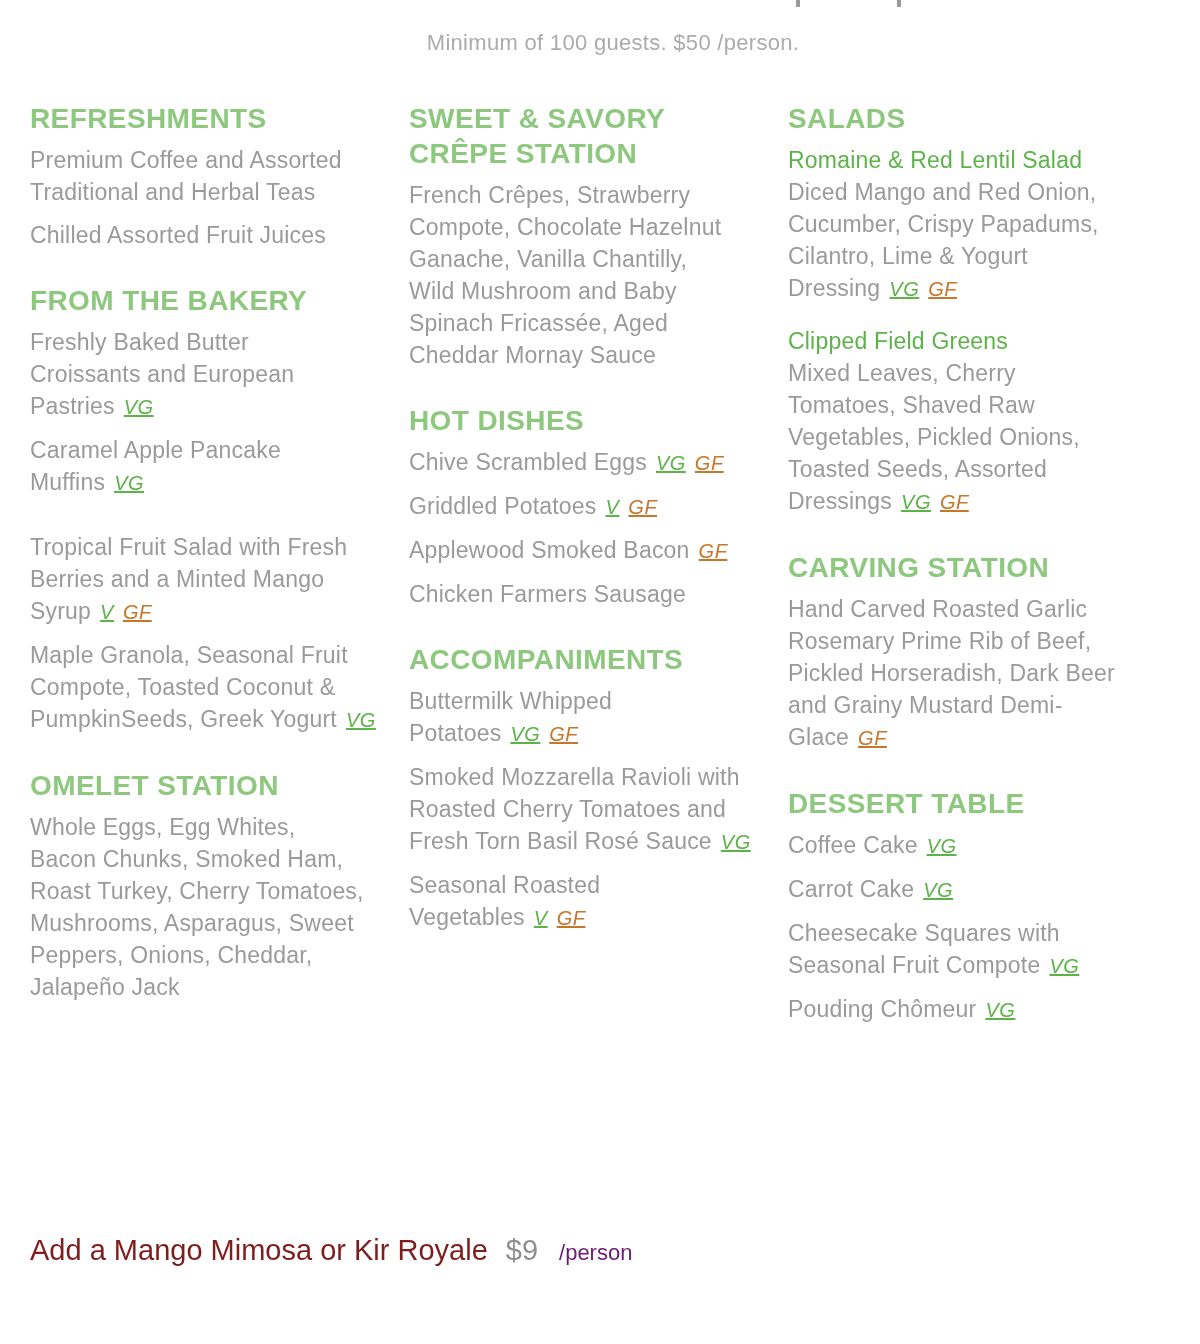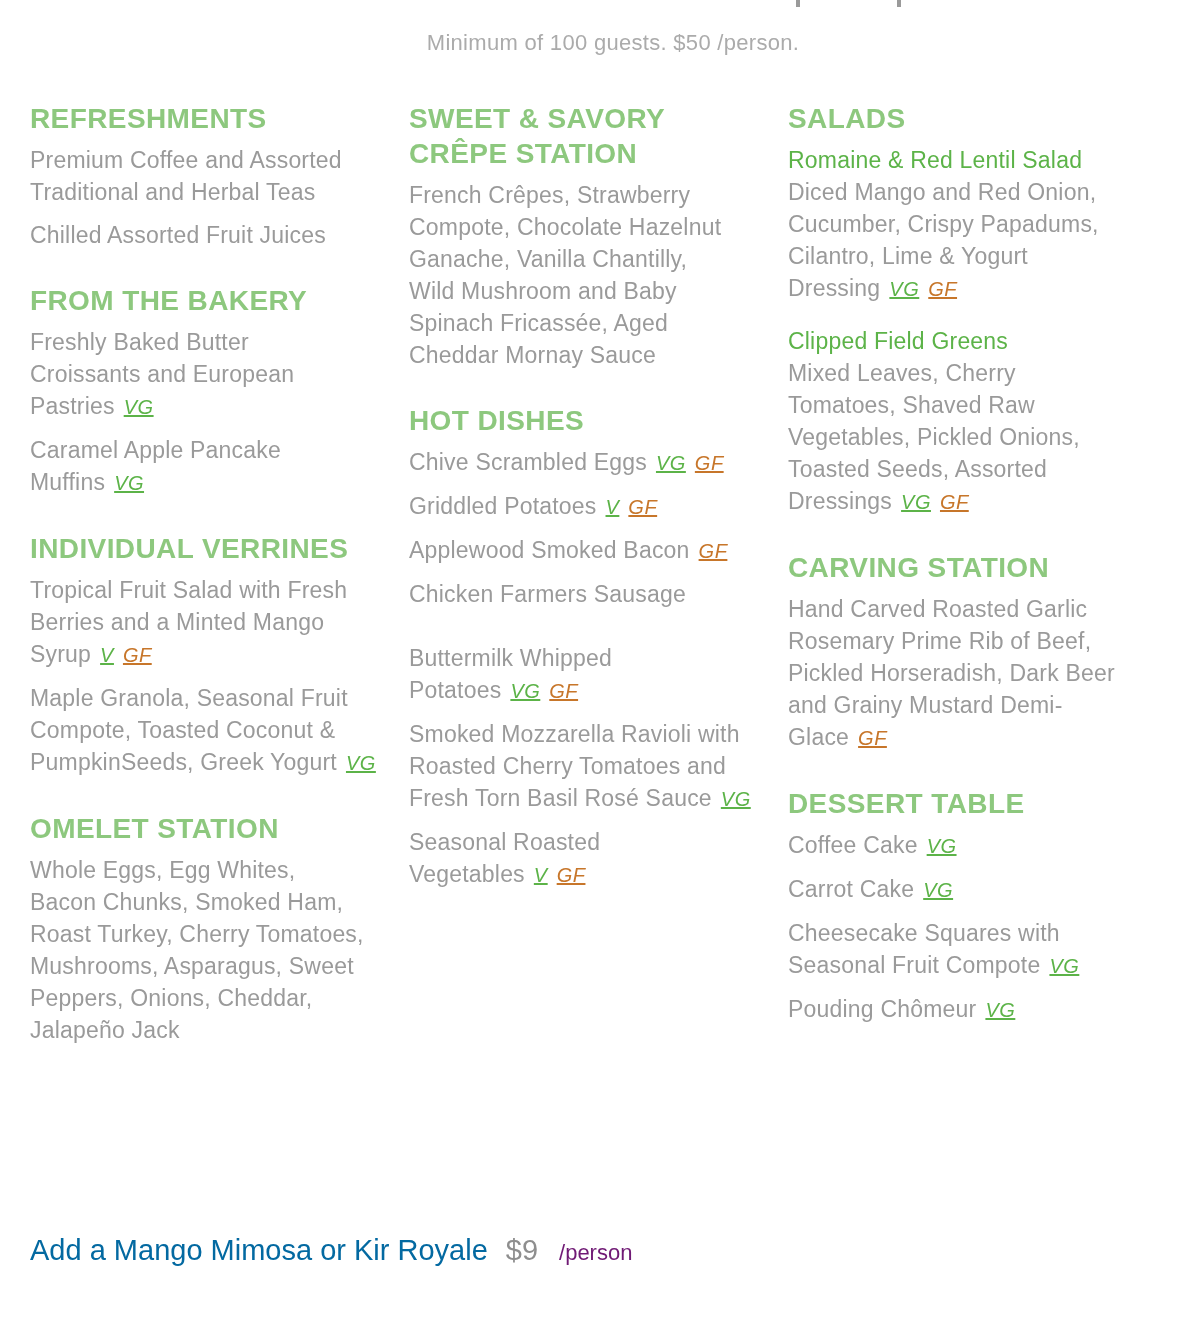--- a/index.html
+++ b/index.html
@@ -77,21 +77,21 @@
   }
 
   .addon {
     position: absolute;
     left: 30px;
     top: 1233px;
     font-size: 29px;
     line-height: 34px;
     white-space: nowrap;
   }
-  .addon-text { color: #0369a1; }
+  .addon-text { color: #7f1d1d; }
   .addon-price { color: #8e8e8e; margin-left: 18px; }
   .addon-unit { color: #701a75; font-size: 22px; margin-left: 21px; }
 </style>
 </head>
 <body>
 
 <div class="fragment frag-1"></div>
 <div class="fragment frag-2"></div>
 
 <p class="intro">Minimum of 100 guests. $50 /person.</p>
@@ -106,21 +106,20 @@
       </section>
       <section>
         <h2>FROM THE BAKERY</h2>
         <p class="item"><span class="item-text">Freshly Baked Butter
 Croissants and European
 Pastries</span><span class="tag" style="color: rgb(92, 179, 72);">VG</span></p>
         <p class="item"><span class="item-text">Caramel Apple Pancake
 Muffins</span><span class="tag" style="color: rgb(92, 179, 72);">VG</span></p>
       </section>
       <section>
-        <h2>INDIVIDUAL VERRINES</h2>
         <p class="item"><span class="item-text">Tropical Fruit Salad with Fresh
 Berries and a Minted Mango
 Syrup</span><span class="tag" style="color: rgb(92, 179, 72);">V</span><span class="tag" style="color: rgb(199, 118, 42);">GF</span></p>
         <p class="item"><span class="item-text">Maple Granola, Seasonal Fruit
 Compote, Toasted Coconut &amp;
 PumpkinSeeds, Greek Yogurt</span><span class="tag" style="color: rgb(92, 179, 72);">VG</span></p>
       </section>
       <section>
         <h2>OMELET STATION</h2>
         <p class="item"><span class="item-text">Whole Eggs, Egg Whites,
@@ -143,20 +142,21 @@
 Cheddar Mornay Sauce</span></p>
       </section>
       <section>
         <h2>HOT DISHES</h2>
         <p class="item"><span class="item-text">Chive Scrambled Eggs</span><span class="tag" style="color: rgb(92, 179, 72);">VG</span><span class="tag" style="color: rgb(199, 118, 42);">GF</span></p>
         <p class="item"><span class="item-text">Griddled Potatoes</span><span class="tag" style="color: rgb(92, 179, 72);">V</span><span class="tag" style="color: rgb(199, 118, 42);">GF</span></p>
         <p class="item"><span class="item-text">Applewood Smoked Bacon</span><span class="tag" style="color: rgb(199, 118, 42);">GF</span></p>
         <p class="item"><span class="item-text">Chicken Farmers Sausage</span></p>
       </section>
       <section>
+        <h2>ACCOMPANIMENTS</h2>
         <p class="item"><span class="item-text">Buttermilk Whipped
 Potatoes</span><span class="tag" style="color: rgb(92, 179, 72);">VG</span><span class="tag" style="color: rgb(199, 118, 42);">GF</span></p>
         <p class="item"><span class="item-text">Smoked Mozzarella Ravioli with
 Roasted Cherry Tomatoes and
 Fresh Torn Basil Rosé Sauce</span><span class="tag" style="color: rgb(92, 179, 72);">VG</span></p>
         <p class="item"><span class="item-text">Seasonal Roasted
 Vegetables</span><span class="tag" style="color: rgb(92, 179, 72);">V</span><span class="tag" style="color: rgb(199, 118, 42);">GF</span></p>
       </section>
     </div>
     <div class="col">

